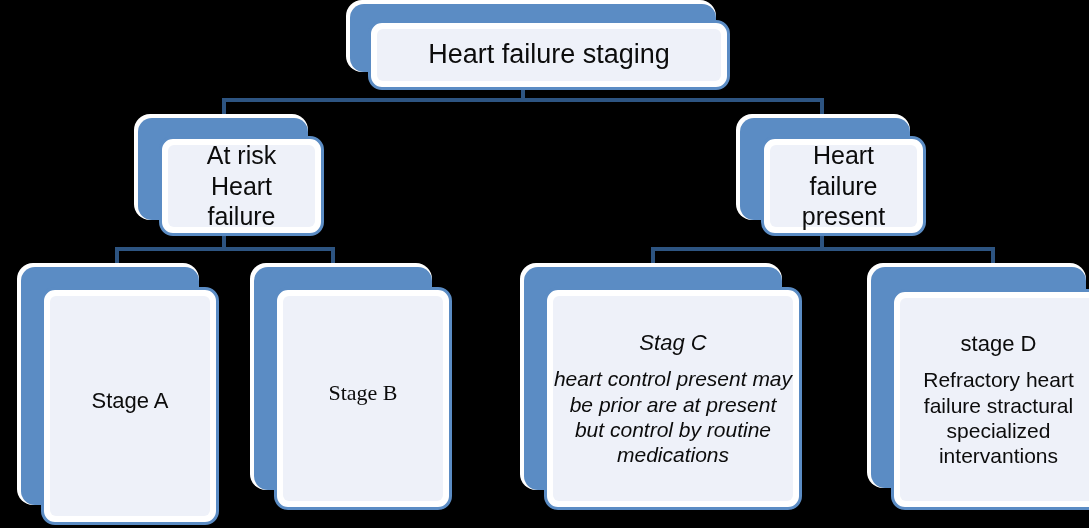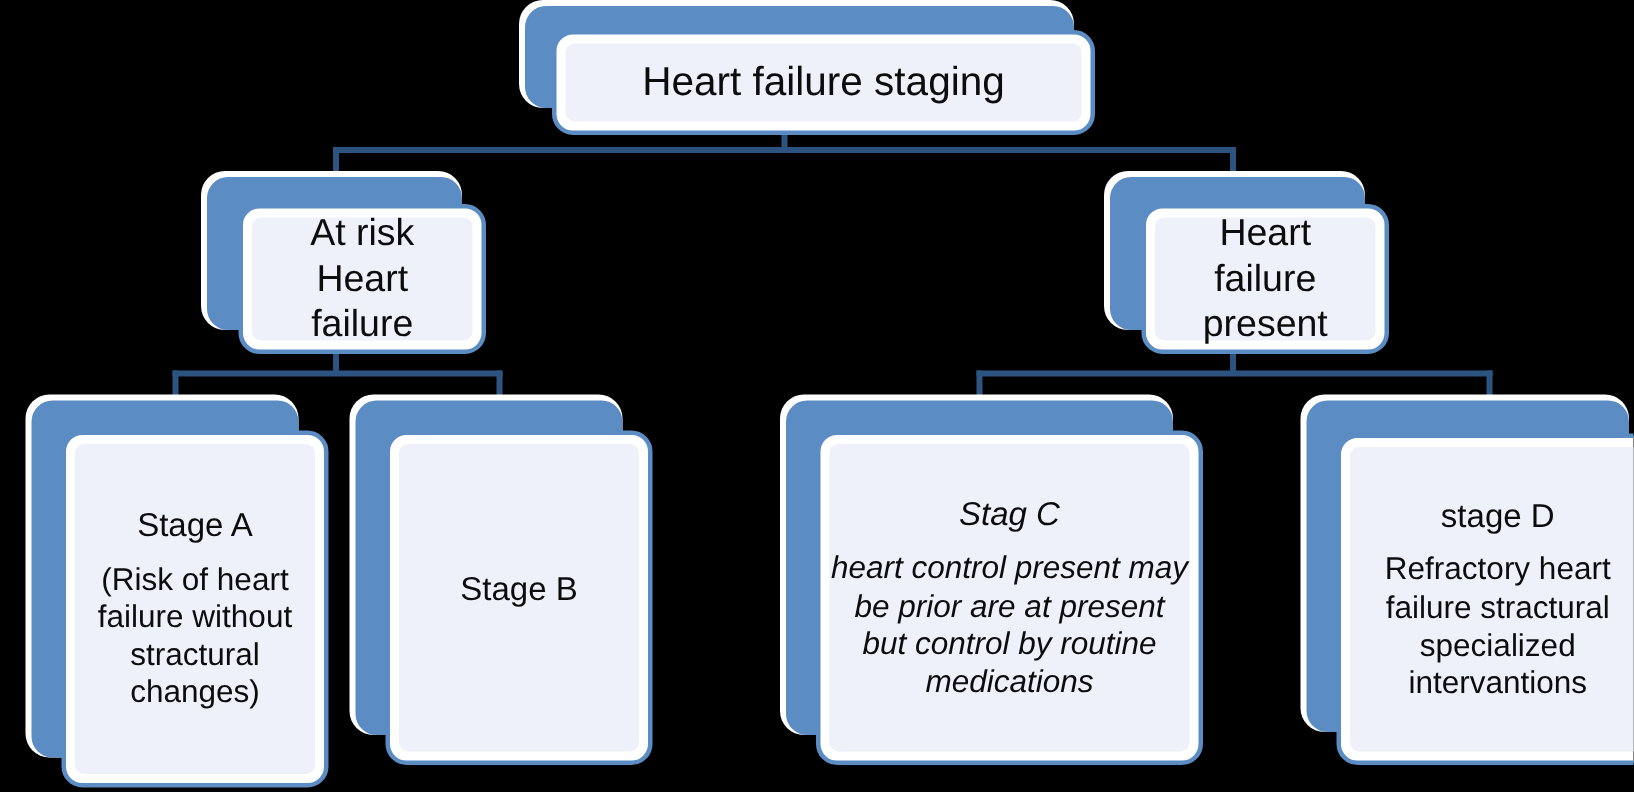--- a/index.html
+++ b/index.html
@@ -131,26 +131,25 @@
 present</span>
       </div>
     </div>
   </div>
 
   <div class="node" style="left:2px; top:267px; width:198px; height:258px;">
     <div class="backplate" style="width:178px; height:238px;"></div>
     <div class="frontbox t-l3" style="left:20px; top:20px; width:178px; height:238px;">
       <div class="inner">
         <span class="line heading">Stage A</span>
-        <span class="line body">(Risk of heart failure without stractural changes)</span>
       </div>
     </div>
   </div>
 
-  <div class="node" style="left:218px; top:267px; width:234px; height:243px;">
+  <div class="node" style="left:235px; top:267px; width:234px; height:243px;font-family:Liberation Serif, serif;">
     <div class="backplate" style="width:178px; height:223px;"></div>
     <div class="frontbox t-l3" style="left:20px; top:20px; width:178px; height:223px;">
       <div class="inner">
         <span class="line heading">Stage B</span>
       </div>
     </div>
   </div>
 
   <div class="node" style="left:505px; top:267px; width:278px; height:243px;font-style:italic;">
     <div class="backplate" style="width:258px; height:223px;"></div>

